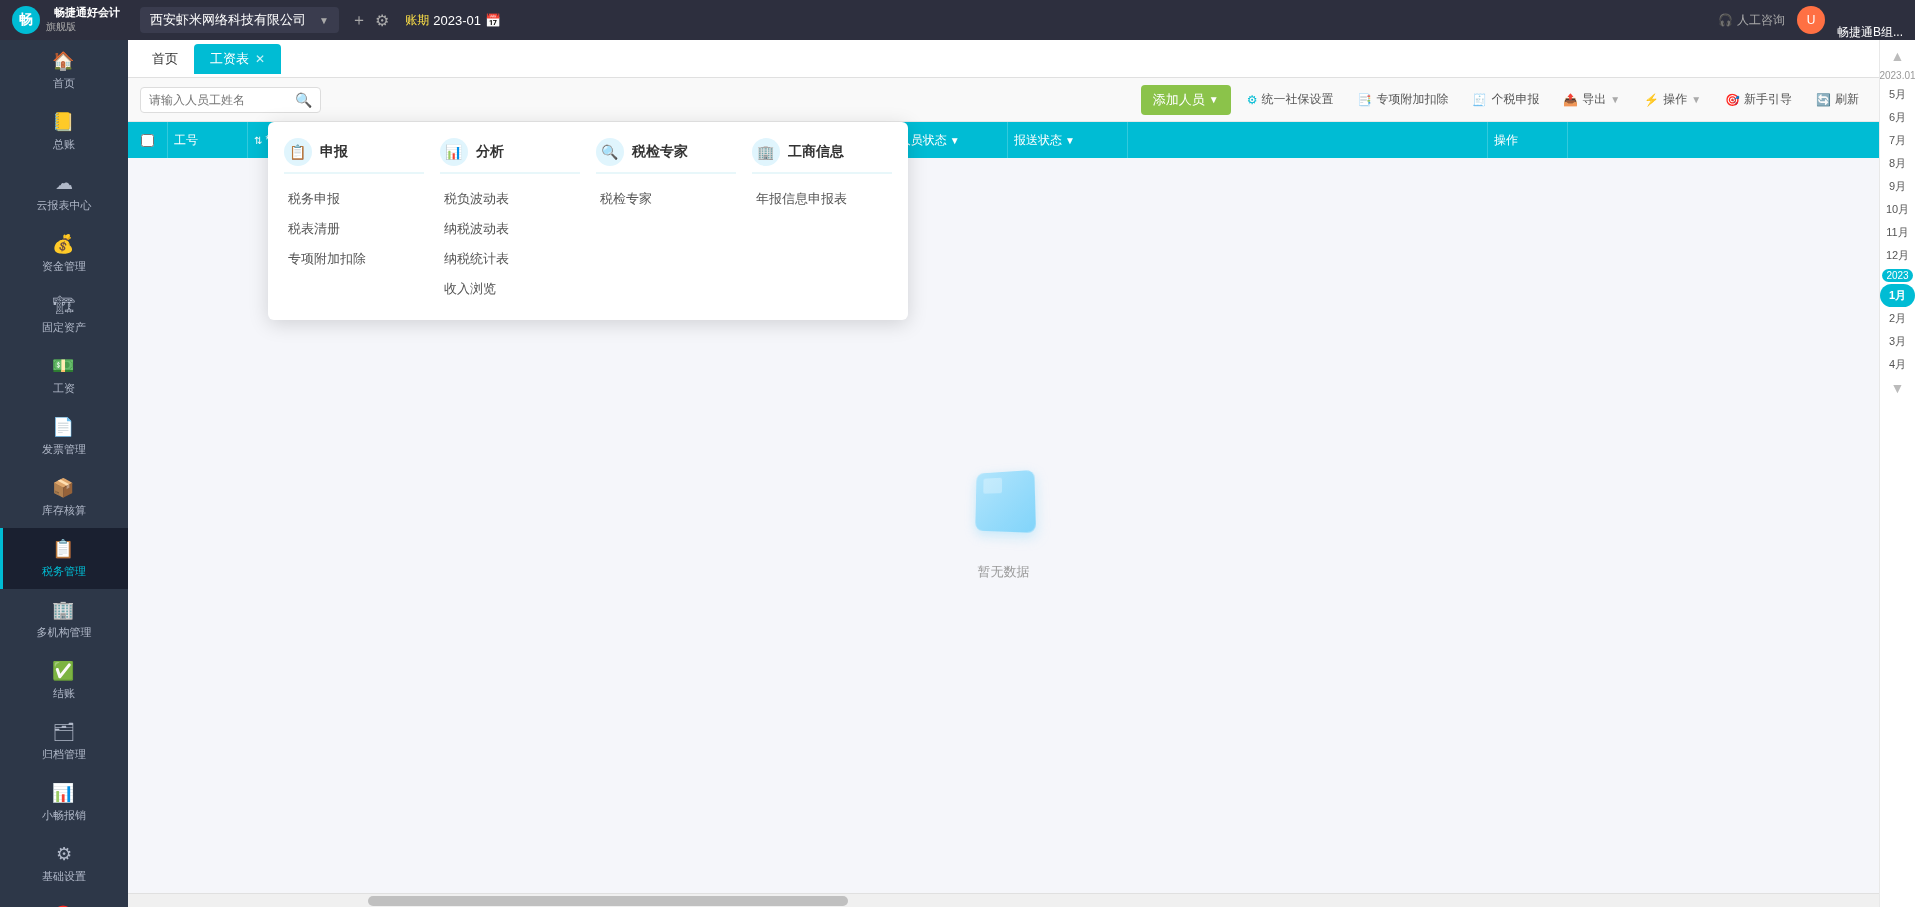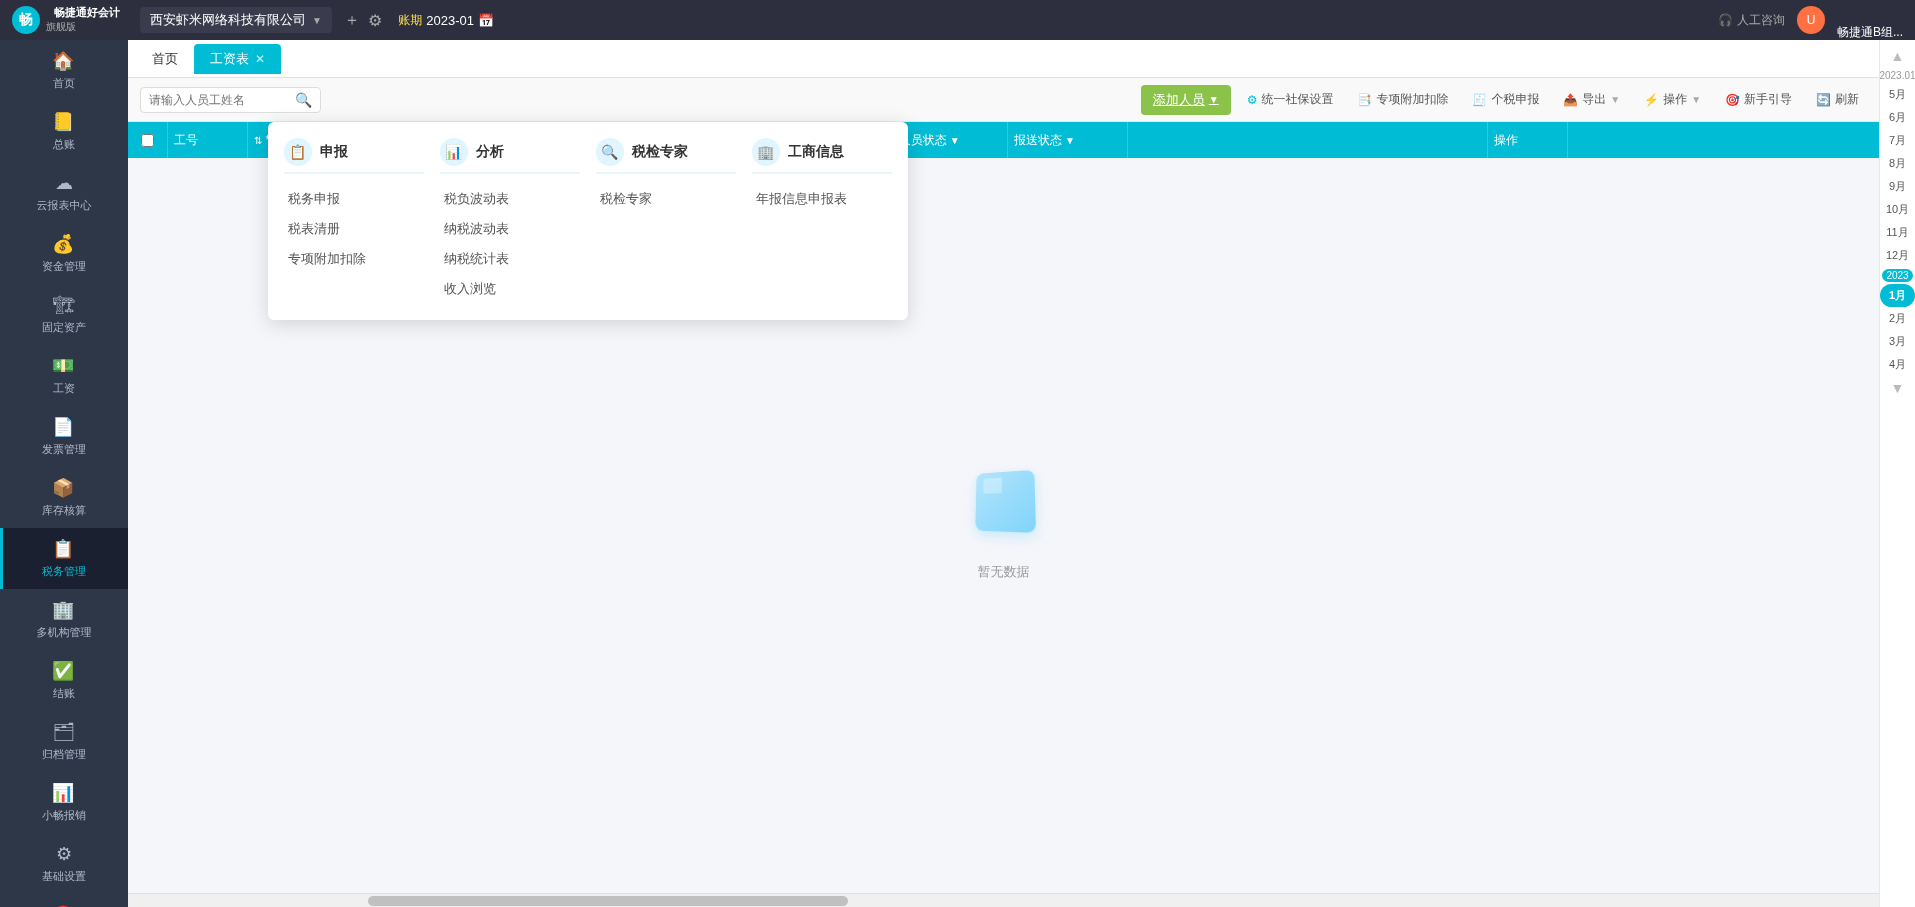--- a/index.html
+++ b/index.html
@@ -25,21 +25,21 @@
     .logo-icon {
       width: 28px; height: 28px;
       background: #00bcd4;
       border-radius: 50%;
       display: flex; align-items: center; justify-content: center;
       color: white; font-size: 14px; font-weight: bold;
     }
     .logo-text { color: white; font-size: 11px; font-weight: bold; line-height: 1.2; margin-left: 8px; }
     .logo-sub { color: #aaa; font-size: 10px; }
     .company-selector {
-      display: flex; align-items: center; gap: 6px;
+      display: flex; align-items: center; gap: 13px;
       background: #3a3c4e; border-radius: 4px;
       padding: 4px 10px; cursor: pointer; color: white;
       font-size: 13px; margin-left: 8px;
     }
     .company-selector .arrow { color: #aaa; font-size: 10px; }
     .top-bar-actions {
       display: flex; align-items: center; gap: 8px;
       margin-left: 12px;
     }
     .top-bar-btn {
@@ -165,21 +165,21 @@
     }
     .search-input {
       border: none; outline: none; font-size: 12px; color: #999;
       background: transparent; width: 140px;
     }
     .search-icon { color: #bbb; font-size: 14px; }
     .toolbar-spacer { flex: 1; }
     .btn-add-person {
       background: #8bc34a; color: white; border: none;
       border-radius: 4px; padding: 6px 12px; font-size: 13px;
-      cursor: pointer; display: flex; align-items: center; gap: 4px; text-decoration: underline;
+      cursor: pointer; display: flex; align-items: center; gap: 4px;
     }
     .btn-add-person .arrow { font-size: 10px; }
     .toolbar-action {
       display: flex; align-items: center; gap: 4px;
       color: #555; font-size: 12px; cursor: pointer;
       padding: 4px 8px;
     }
     .toolbar-action .icon { color: #00bcd4; }
 
     

